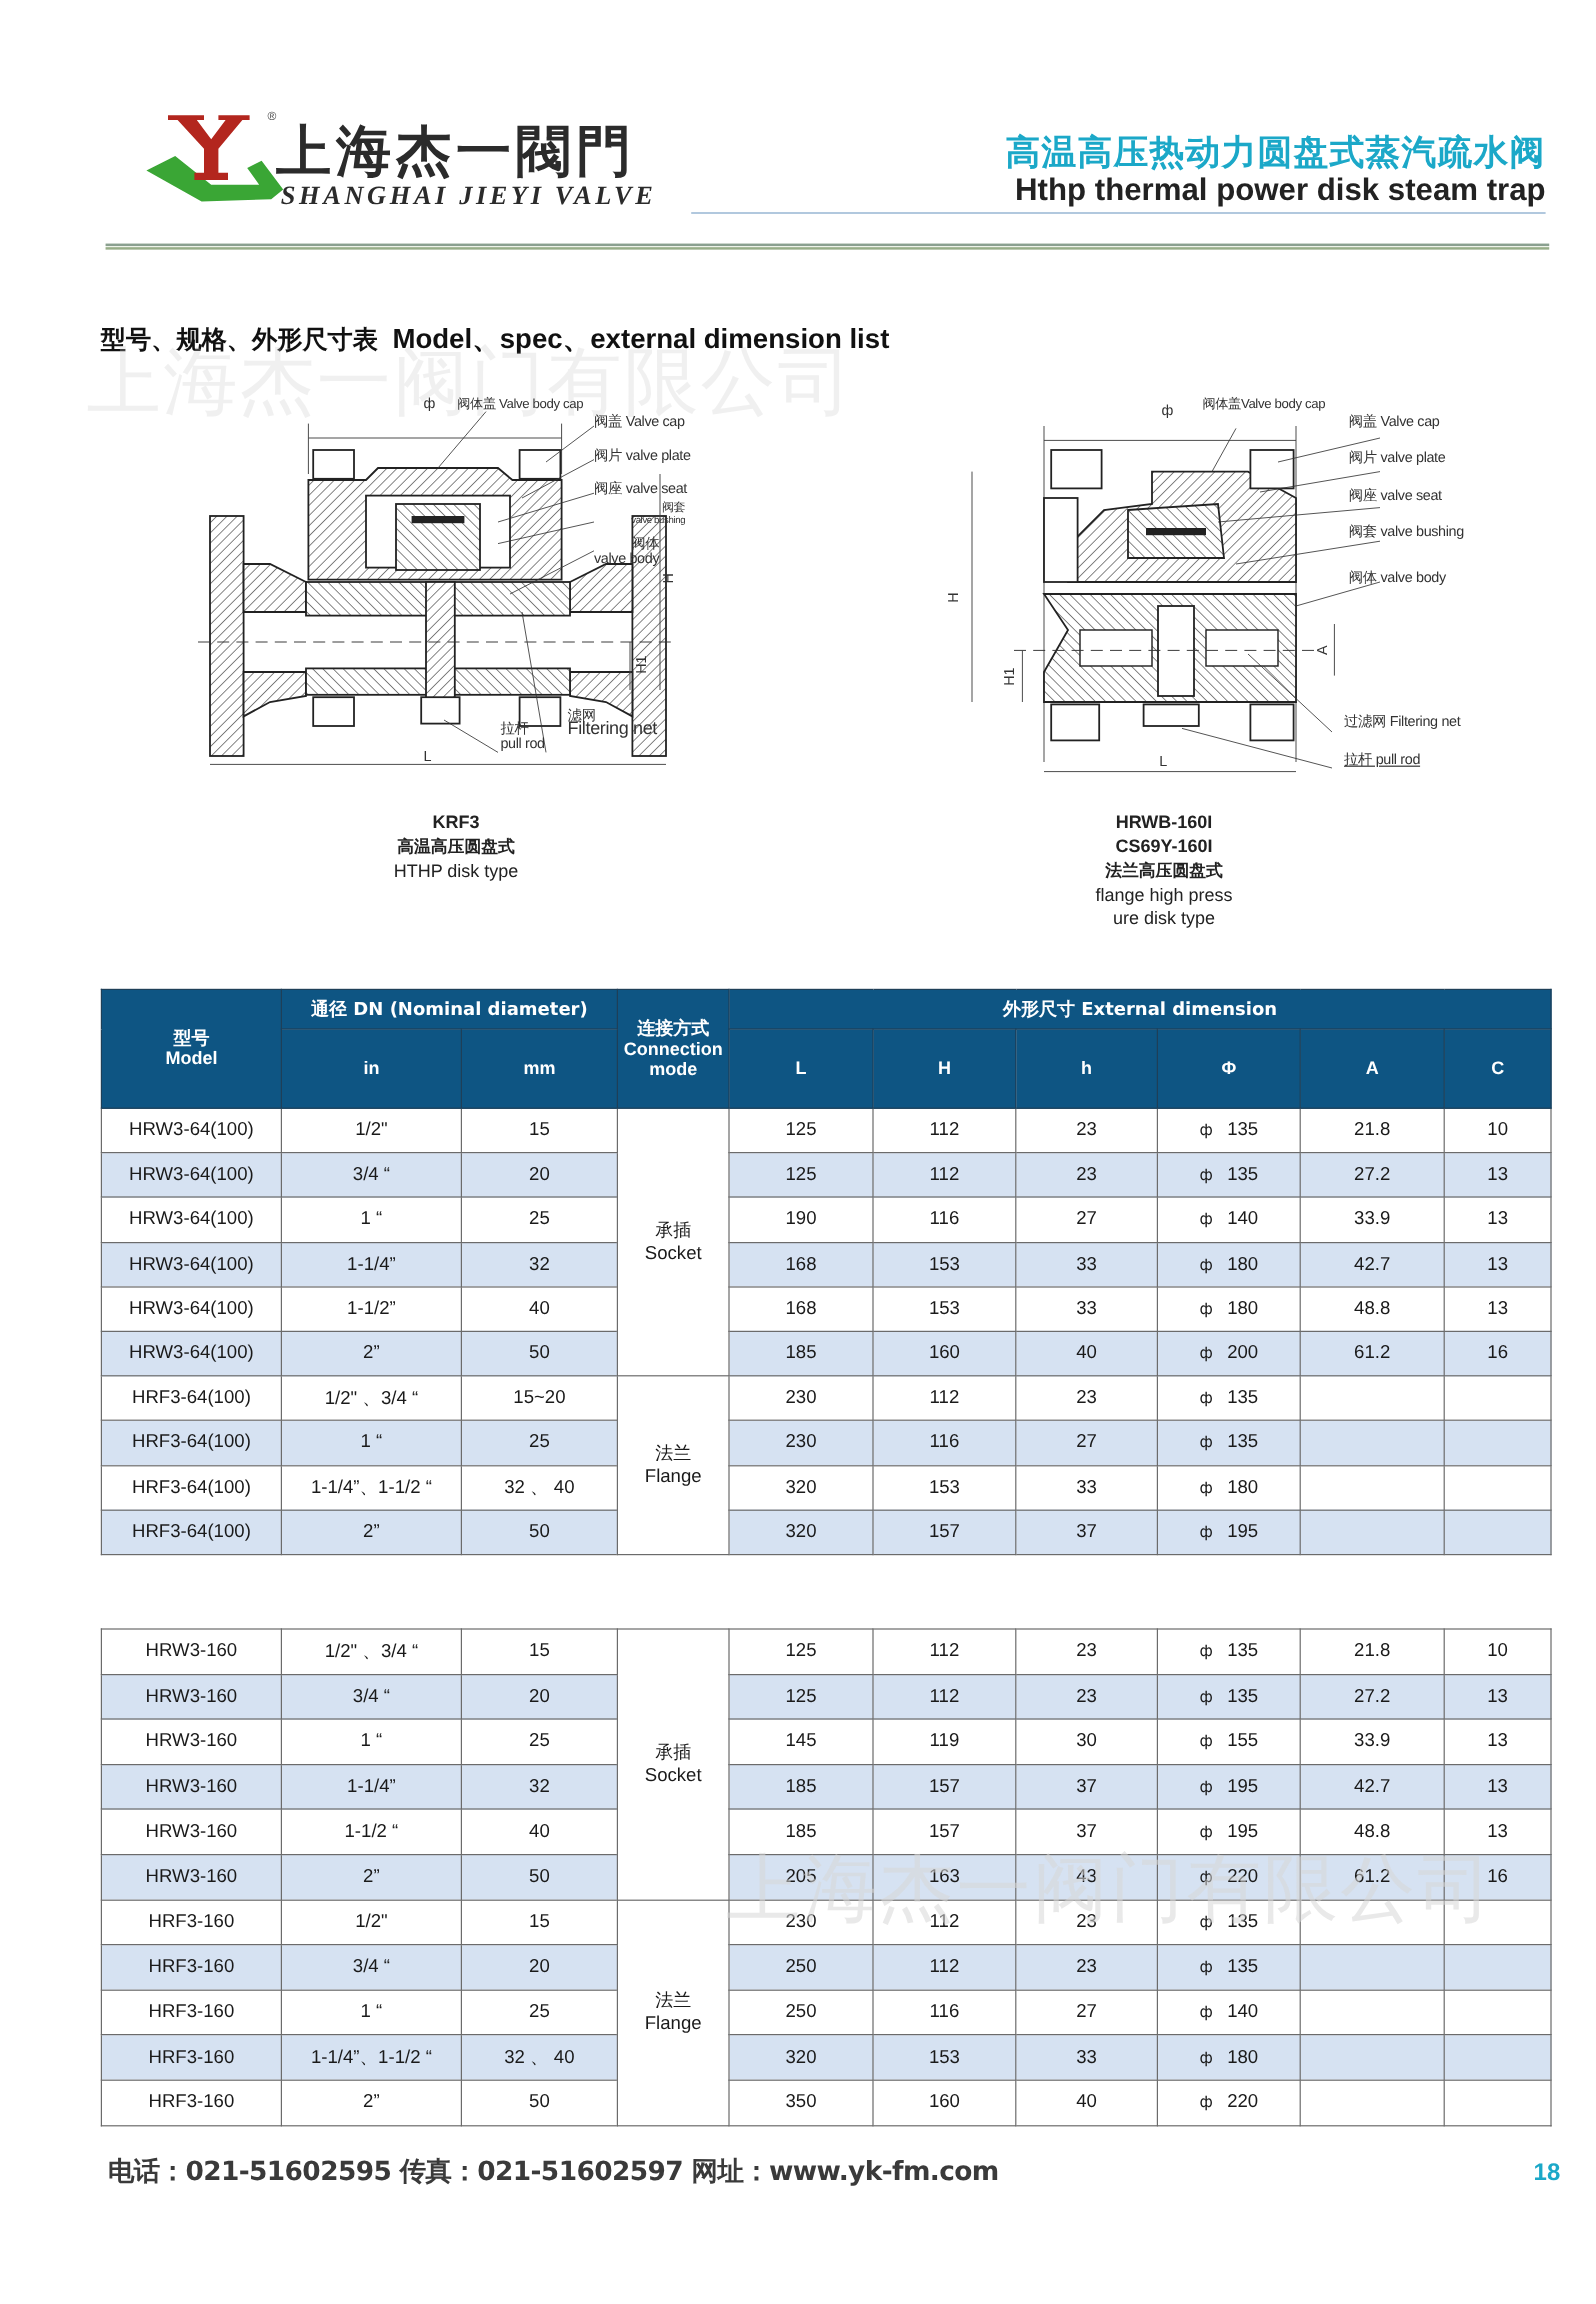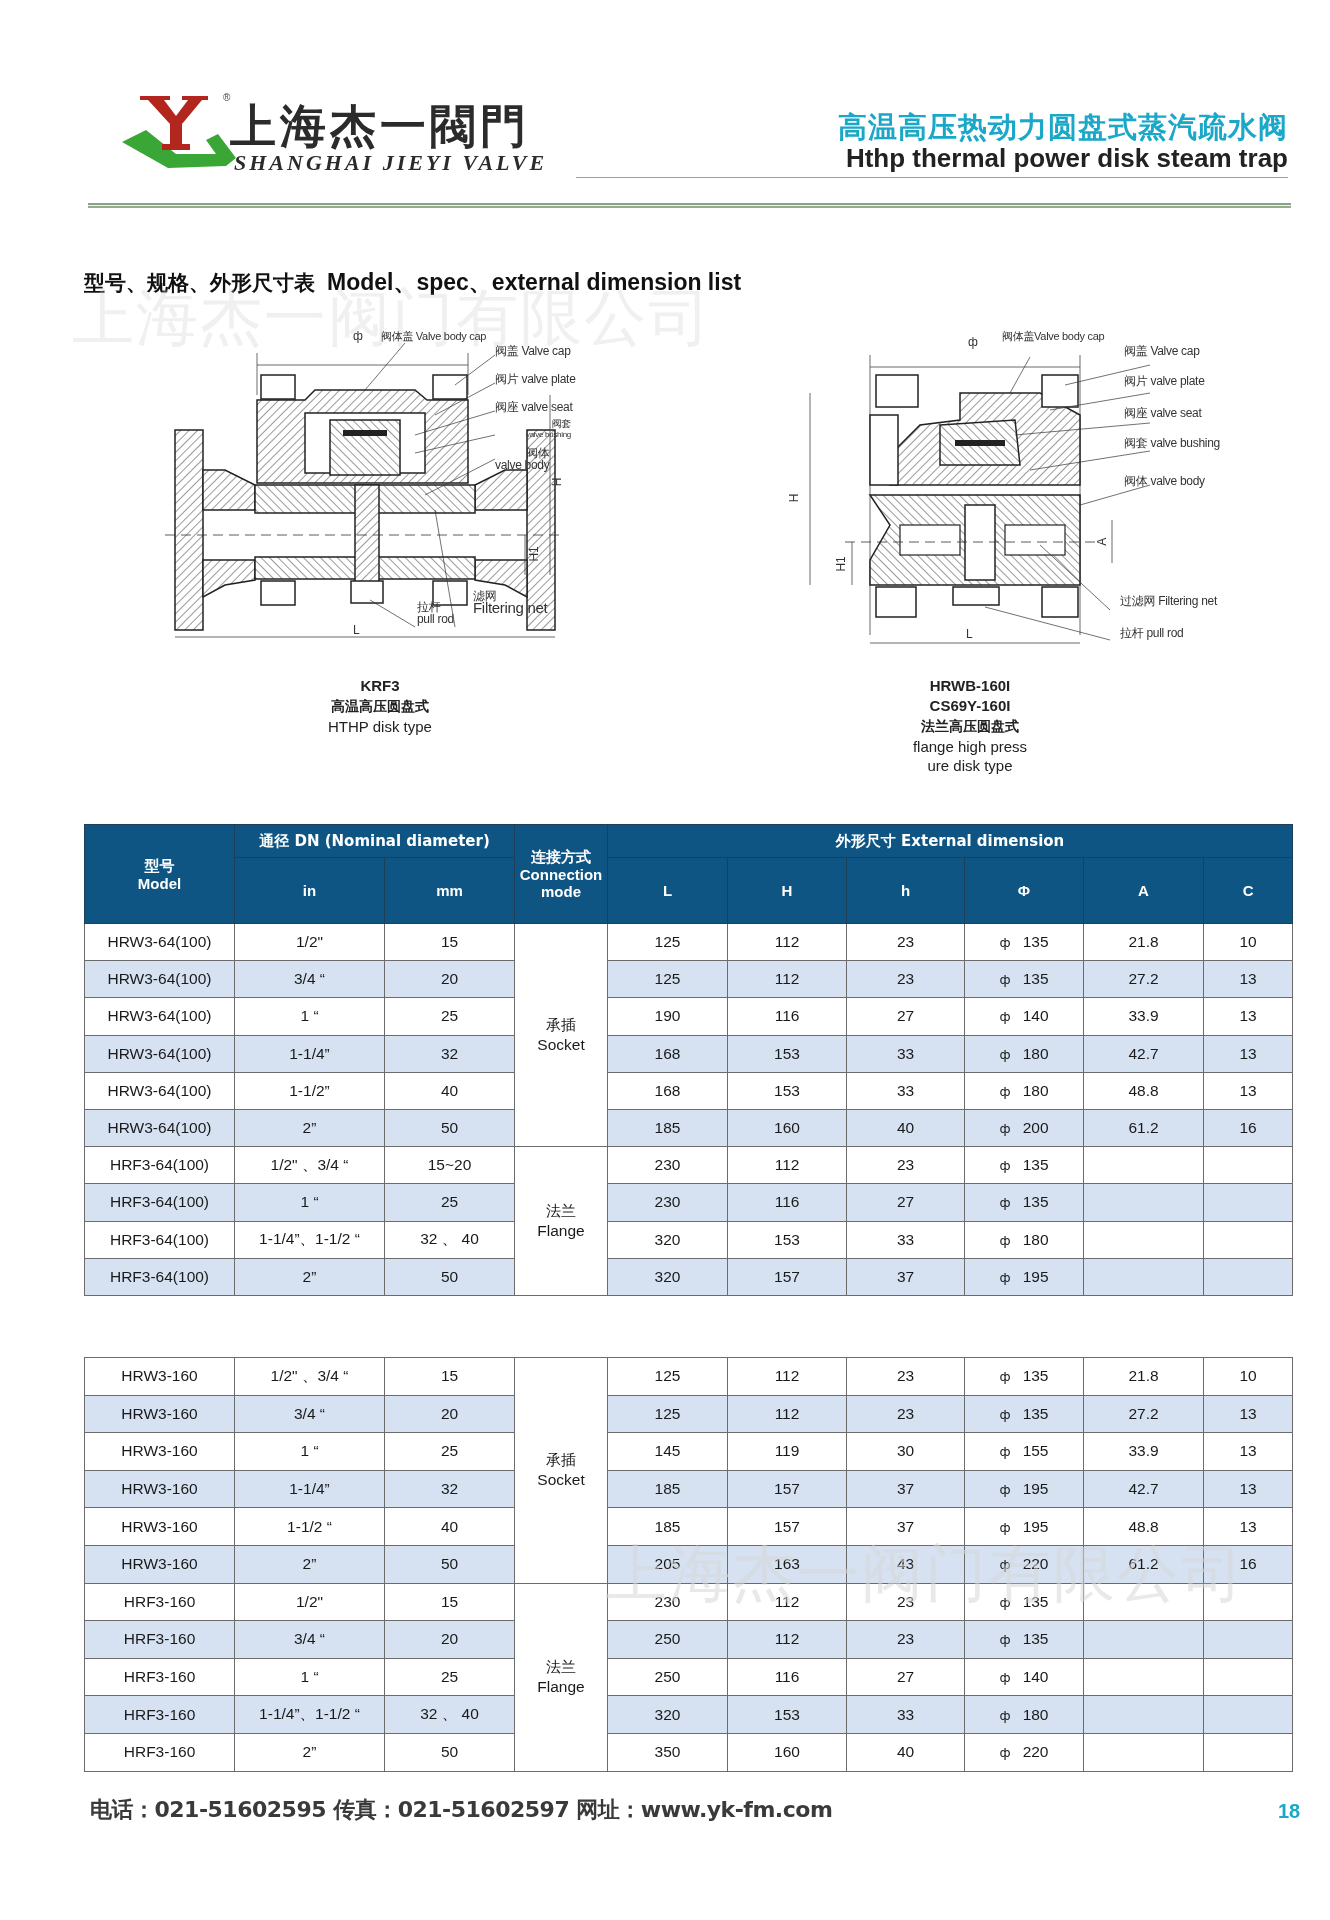--- a/index.html
+++ b/index.html
@@ -196,21 +196,21 @@
     <line x1="195" y1="272" x2="320" y2="305" stroke="#333" stroke-width="0.7"></line>
   </svg>
   <span class="lbl" style="left:178px; top:0px;">ф</span>
   <span class="lbl" style="left:212px; top:-6px; font-size:11px;">阀体盖Valve body cap</span>
   <span class="lbl" style="left:334px; top:8px;">阀盖 Valve cap</span>
   <span class="lbl" style="left:334px; top:38px;">阀片 valve plate</span>
   <span class="lbl" style="left:334px; top:70px;">阀座 valve seat</span>
   <span class="lbl" style="left:334px; top:100px;">阀套 valve bushing</span>
   <span class="lbl" style="left:334px; top:138px;">阀体 valve body</span>
   <span class="lbl" style="left:330px; top:258px;">过滤网 Filtering net</span>
-  <span class="lbl" style="left:330px; top:290px;">拉杆 pull rod</span>
+  <span class="lbl" style="left:330px; top:290px;text-decoration:underline;">拉杆 pull rod</span>
   <span class="lbl" style="left:176px; top:292px;">L</span>
   <span class="lbl" style="left:0px; top:156px; transform:rotate(-90deg);">H</span>
   <span class="lbl" style="left:44px; top:222px; transform:rotate(-90deg);">H1</span>
   <span class="lbl" style="left:308px; top:200px; transform:rotate(-90deg);">A</span>
 </div>
 <div class="caption" style="left:870px; top:676px; width:200px;">
   <div class="b">HRWB-160I</div>
   <div class="b">CS69Y-160I</div>
   <div class="cn">法兰高压圆盘式</div>
   <div class="n">flange high press</div>

